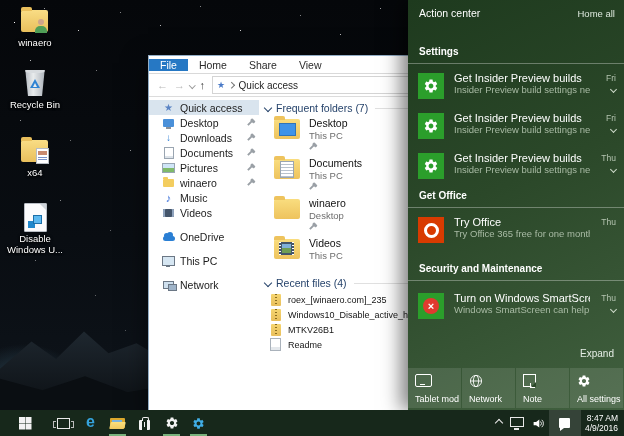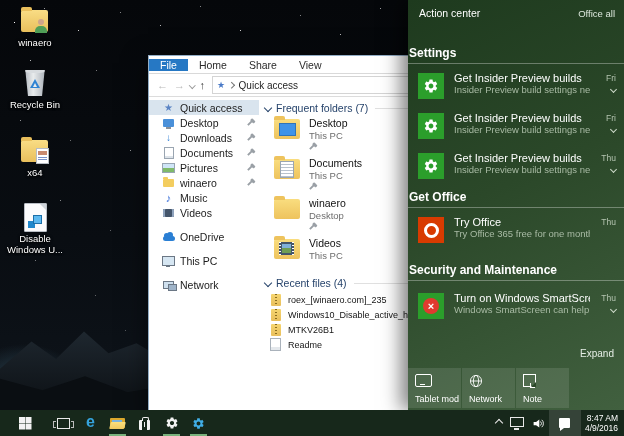--- a/index.html
+++ b/index.html
@@ -121,21 +121,21 @@
   .ri-zip::after{content:"";position:absolute;left:4px;top:0;bottom:0;width:2px;background:repeating-linear-gradient(180deg,#8a6d1f 0 1px,transparent 1px 3px);}
   .ri-doc{width:9px;height:11px;background:#fff;border:1px solid #aab2bb;box-shadow:inset 0 -3px 0 #e4e8ec;}
   .rname{font-size:9px;color:#161616;}
   .statusbar{height:16px;border-top:1px solid #e3e3e3;display:flex;align-items:center;padding-left:7px;font-size:9.5px;color:#333;flex:none;}
   
   .ac{position:absolute;left:408px;top:0;width:216px;height:410px;z-index:5;color:#fff;
     background:linear-gradient(155deg,#1e3a1e 0%,#2b4829 45%,#41603f 100%);box-shadow:-7px 0 18px rgba(0,0,0,.5);}
   .ac-head{position:absolute;top:7px;left:11px;right:9px;display:flex;justify-content:space-between;align-items:center;}
   .ac-title{font-size:10.5px;}
   .ac-clear{font-size:9.5px;color:#dde8dd;cursor:default;}
-  .ac-sec{position:absolute;left:1px;font-size:12px;font-weight:bold;}
+  .ac-sec{position:absolute;left:11px;font-size:10px;font-weight:bold;}
   .ac-hr{position:absolute;left:0;right:0;height:1px;background:rgba(255,255,255,.32);}
   .notif{position:absolute;left:0;right:0;height:38px;display:flex;cursor:default;}
   .nicon{width:26px;height:26px;margin:5px 10px 0 10px;flex:none;display:flex;align-items:center;justify-content:center;position:relative;}
   .nicon.green{background:#2b9e2b;}
   .nicon.office{background:#d83b01;}
   .nicon.office::after{content:"";width:9px;height:9px;border:3px solid #fff;border-radius:50%;}
   .nicon .alert{width:16px;height:16px;border-radius:50%;background:#e03a2f;color:#fff;font-size:11px;font-weight:bold;
     display:flex;align-items:center;justify-content:center;line-height:1;}
   .ntext{flex:1;padding-top:4px;min-width:0;}
   .ntitle{font-size:11px;color:#fff;white-space:nowrap;overflow:hidden;}
@@ -402,21 +402,21 @@
             </span>
           <span class="rname">Readme</span>
         </div>
       </div>
     </div>
   </div>
 
   <div class="ac">
     <div class="ac-head">
       <span class="ac-title">Action center</span>
-      <span class="ac-clear">Office all</span>
+      <span class="ac-clear">Home all</span>
     </div>
 
     <div class="ac-sec" style="top:46px">Settings</div>
     <div class="ac-hr" style="top:63px"></div>
 
     <div class="notif" style="top:68px">
       <span class="nicon green">
           <svg width="16" height="16" viewBox="0 0 24 24" fill="#fff">
             <use href="#gear"></use>
           </svg>
@@ -508,20 +508,28 @@
             </svg>
           </span>
         <span class="tile-label">Network</span>
       </div>
       <div class="tile">
         <span class="tile-ic">
             <span class="ic-note"></span>
           </span>
         <span class="tile-label">Note</span>
       </div>
+      <div class="tile">
+        <span class="tile-ic">
+            <svg width="14" height="14" viewBox="0 0 24 24" fill="#fff">
+              <use href="#gear"></use>
+            </svg>
+          </span>
+        <span class="tile-label">All settings</span>
+      </div>
     </div>
   </div>
 
   <div class="taskbar">
     <div class="start">
       <span class="winlogo"></span>
     </div>
     <div class="tbtn">
       <span class="ic-tview"></span>
     </div>

